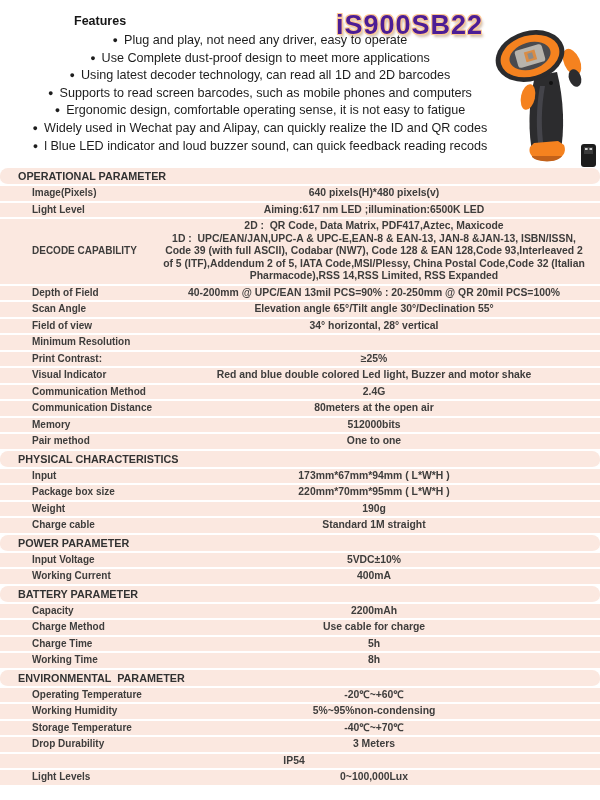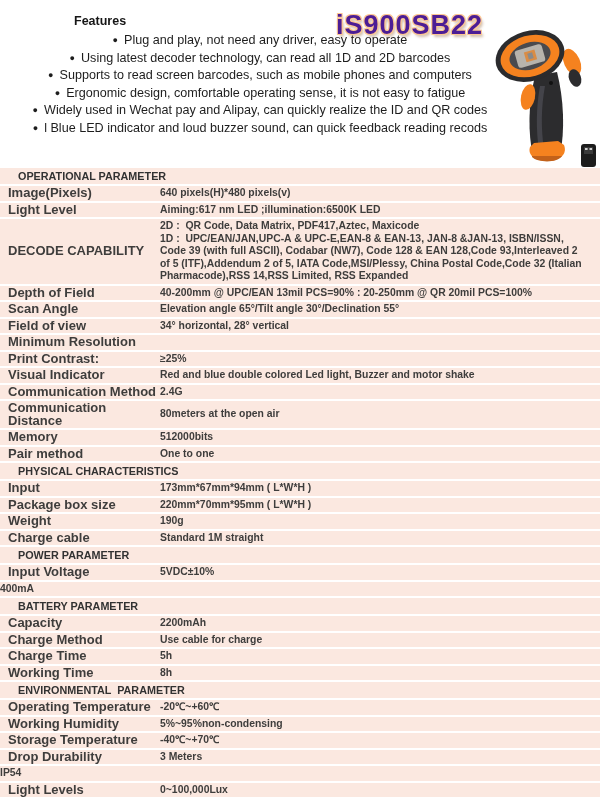--- a/index.html
+++ b/index.html
@@ -18,37 +18,38 @@
           letter-spacing:1px; color:#4c1d95;
           text-shadow:-1px -1px 0 #fcc793, 1px -1px 0 #fcc793, -1px 1px 0 #fcc793,
                       1px 1px 0 #fcc793, 2px 3px 3px rgba(120,60,0,.35); }
 
   .scanner-wrap { position:absolute; left:478px; top:26px; width:122px; height:146px; }
 
   
   .spec-table { position:absolute; left:0; top:168px; width:600px; }
   .section-row { background:#fbe8e0; border-bottom:2px solid #fff; padding:2px 0 1px 18px;
                  font-size:10.8px; font-weight:bold; color:#323232; line-height:13px;
-                 white-space:pre; }
+                 white-space:pre;border-radius:8px; }
   .spec-row { display:flex; align-items:center; background:#fbe8e0;
               border-bottom:2px solid #fff; padding:1px 0; min-height:16px; }
-  .spec-label { width:160px; flex:0 0 160px; padding-left:8px;
-                font-size:13px; font-weight:bold; color:#3e3d3c; line-height:12.5px; }
+  .spec-label { width:160px; flex:0 0 160px; padding-left:32px;
+                font-size:10px; font-weight:bold; color:#3e3d3c; line-height:12.5px; }
   .spec-value { flex:1; padding-right:12px; font-size:10.4px; font-weight:bold;
-                color:#3e3d3c; line-height:12.5px; white-space:pre-wrap; }
+                color:#3e3d3c; line-height:12.5px; white-space:pre-wrap;text-align:center; }
 </style>
 </head>
 <body>
 
 <div class="page">
 
   <div class="features">
     <div class="features-title">Features</div>
     <ul class="feature-list" id="feature-list">
         <li class="feature-item"><span class="bullet">●</span><span>Plug and play, not need any driver, easy to operate</span></li>
+        <li class="feature-item"><span class="bullet">●</span><span>Use Complete dust-proof design to meet more applications</span></li>
         <li class="feature-item"><span class="bullet">●</span><span>Using latest decoder technology, can read all 1D and 2D barcodes</span></li>
         <li class="feature-item"><span class="bullet">●</span><span>Supports to read screen barcodes, such as mobile phones and computers</span></li>
         <li class="feature-item"><span class="bullet">●</span><span>Ergonomic design, comfortable operating sense, it is not easy to fatigue</span></li>
         <li class="feature-item"><span class="bullet">●</span><span>Widely used in Wechat pay and Alipay, can quickly realize the ID and QR codes</span></li>
         <li class="feature-item"><span class="bullet">●</span><span>l  Blue LED indicator and loud buzzer sound, can quick feedback reading recods</span></li>
       </ul>
   </div>
 
   <div class="logo">iS900SB22</div>
 
@@ -155,20 +156,21 @@
       <div class="spec-row">
         <div class="spec-label">Charge cable</div>
         <div class="spec-value">Standard 1M straight</div>
       </div>
       <div class="section-row">POWER PARAMETER</div>
       <div class="spec-row">
         <div class="spec-label">Input Voltage</div>
         <div class="spec-value">5VDC±10%</div>
       </div>
       <div class="spec-row">
+        <div class="spec-label">Working Current</div>
         <div class="spec-value">400mA</div>
       </div>
       <div class="section-row">BATTERY PARAMETER</div>
       <div class="spec-row">
         <div class="spec-label">Capacity</div>
         <div class="spec-value">2200mAh</div>
       </div>
       <div class="spec-row">
         <div class="spec-label">Charge Method</div>
         <div class="spec-value">Use cable for charge</div>

